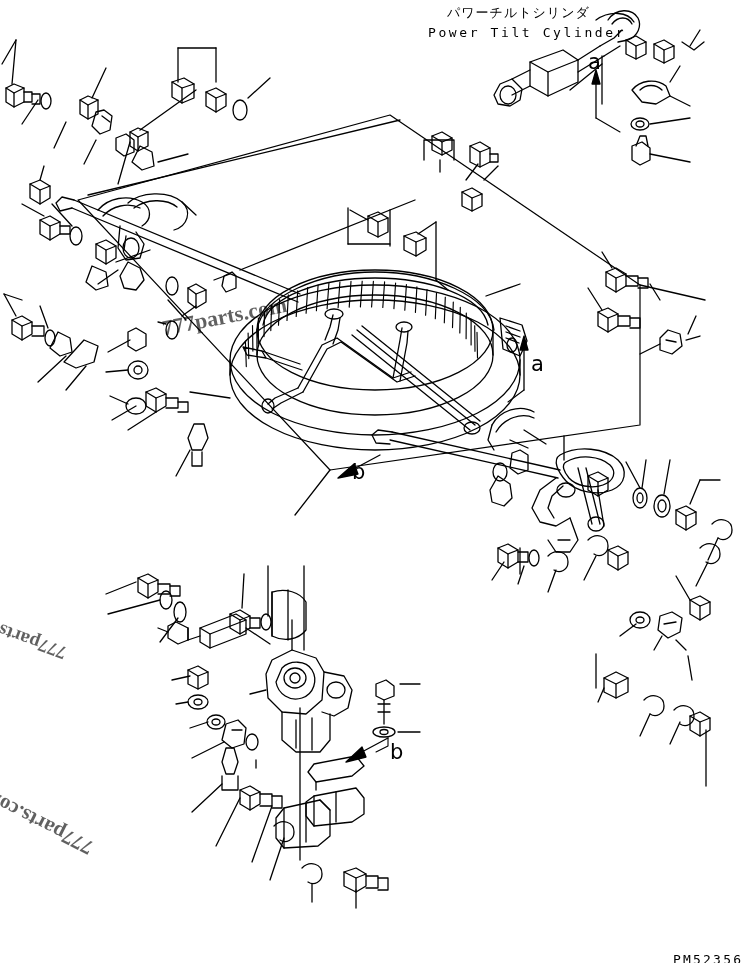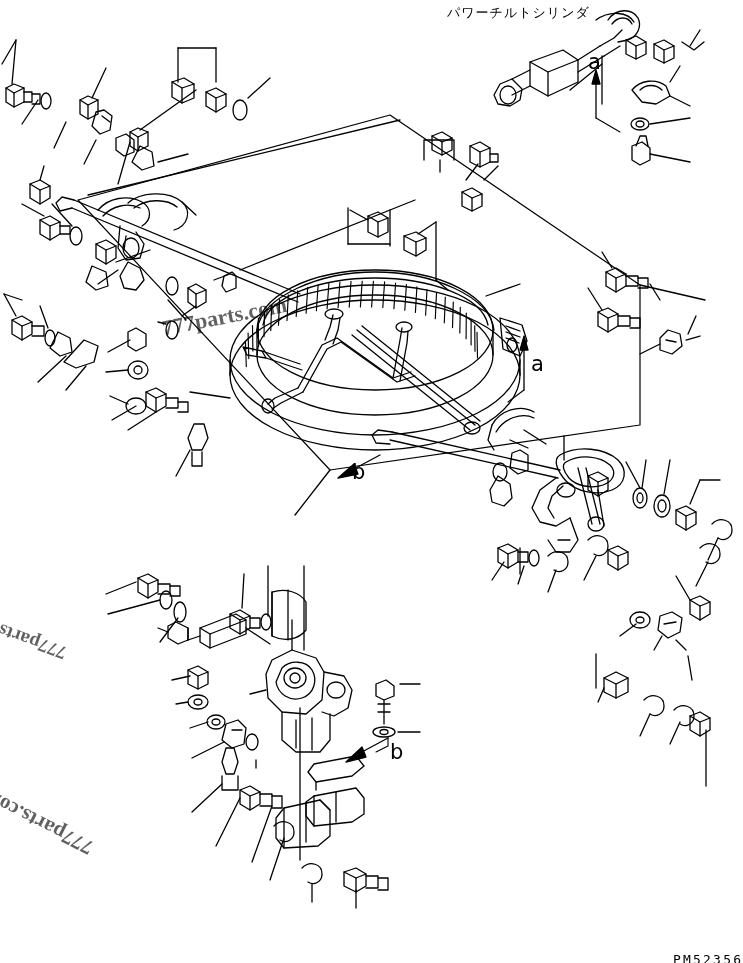--- a/index.html
+++ b/index.html
@@ -585,20 +585,21 @@
 
       <g>
         <path d="M 596 20 C 610 10, 628 12, 634 22"></path>
       </g>
 
     </g>
   </svg>
 
   <div class="label-jp" style="left:447px; top:4px;">パワーチルトシリンダ</div>
 
+  <div class="label-en" style="left:428px; top:25px;">Power Tilt Cylinder</div>
 
   <div class="callout" style="left:588px; top:50px;">a</div>
 
   <div class="callout" style="left:531px; top:352px;">a</div>
 
   <div class="callout" style="left:352px; top:460px;">b</div>
 
   <div class="callout" style="left:390px; top:740px;">b</div>
 
   <div class="figno" style="left:673px; top:952px;">PM52356</div>

